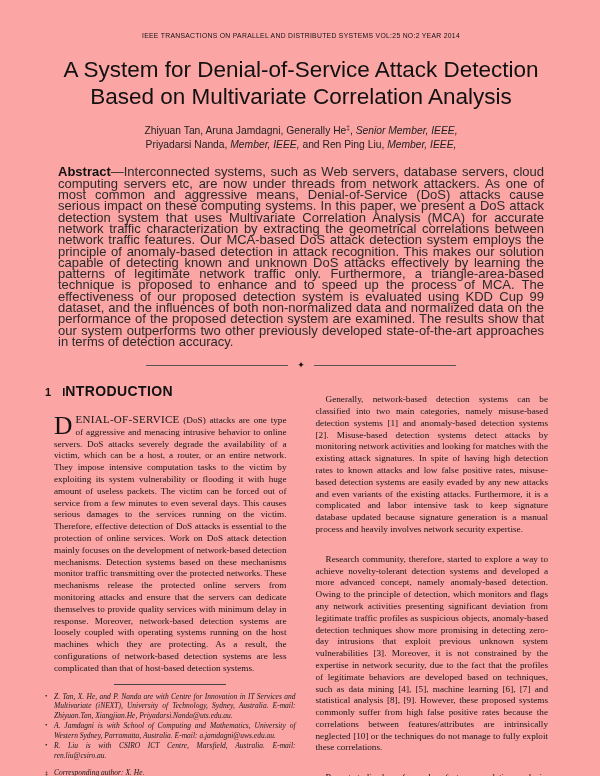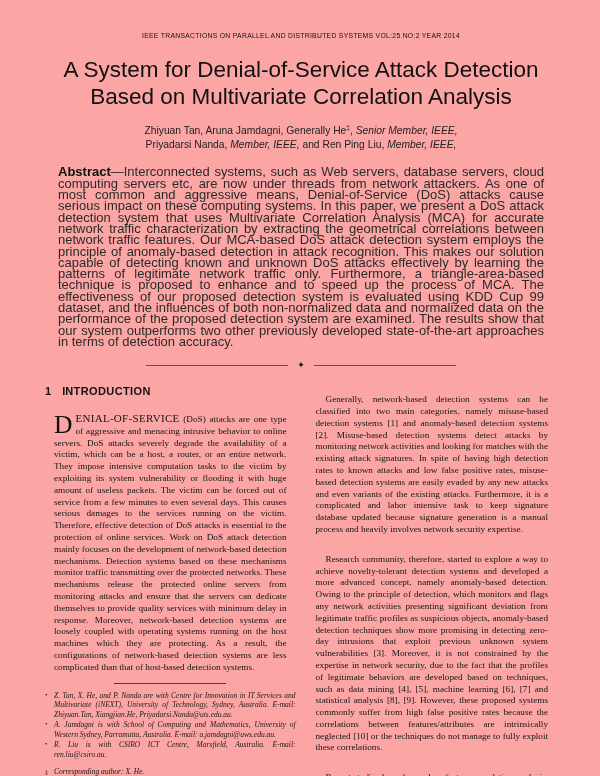--- a/index.html
+++ b/index.html
@@ -34,21 +34,21 @@
   .columns{display:flex;gap:11px;margin-top:15px;height:418px;}
   .col{
     flex:1;min-width:0;font-size:9.2px;line-height:11.8px;text-align:justify;
     color:#151515;display:flex;flex-direction:column;
   }
   .section-heading{
     font-family:"Liberation Sans",sans-serif;font-weight:bold;font-size:11px;
     margin:1px 0 6px;color:#111;text-align:left;
   }
   .section-heading .sec-num{margin-right:11px;}
-  .section-heading .sc-rest{font-size:11px;letter-spacing:.4px;}
+  .section-heading .sc-rest{font-size:14px;letter-spacing:.4px;}
   .col p{margin:9px;}
   .col p.indent{text-indent:10px;}
   .dropcap{
     float:left;font-size:25.5px;line-height:21px;padding:1px 3px 0 0;
     font-family:"Liberation Serif",serif;color:#111;
   }
   .smallcaps{font-size:11px;letter-spacing:.3px;}
   .footnotes{margin-top:auto;padding-bottom:40px;}
   .fn-rule{width:112px;border-top:1.1px solid #444;margin:0 auto 7px auto;}
   .fn-item{

